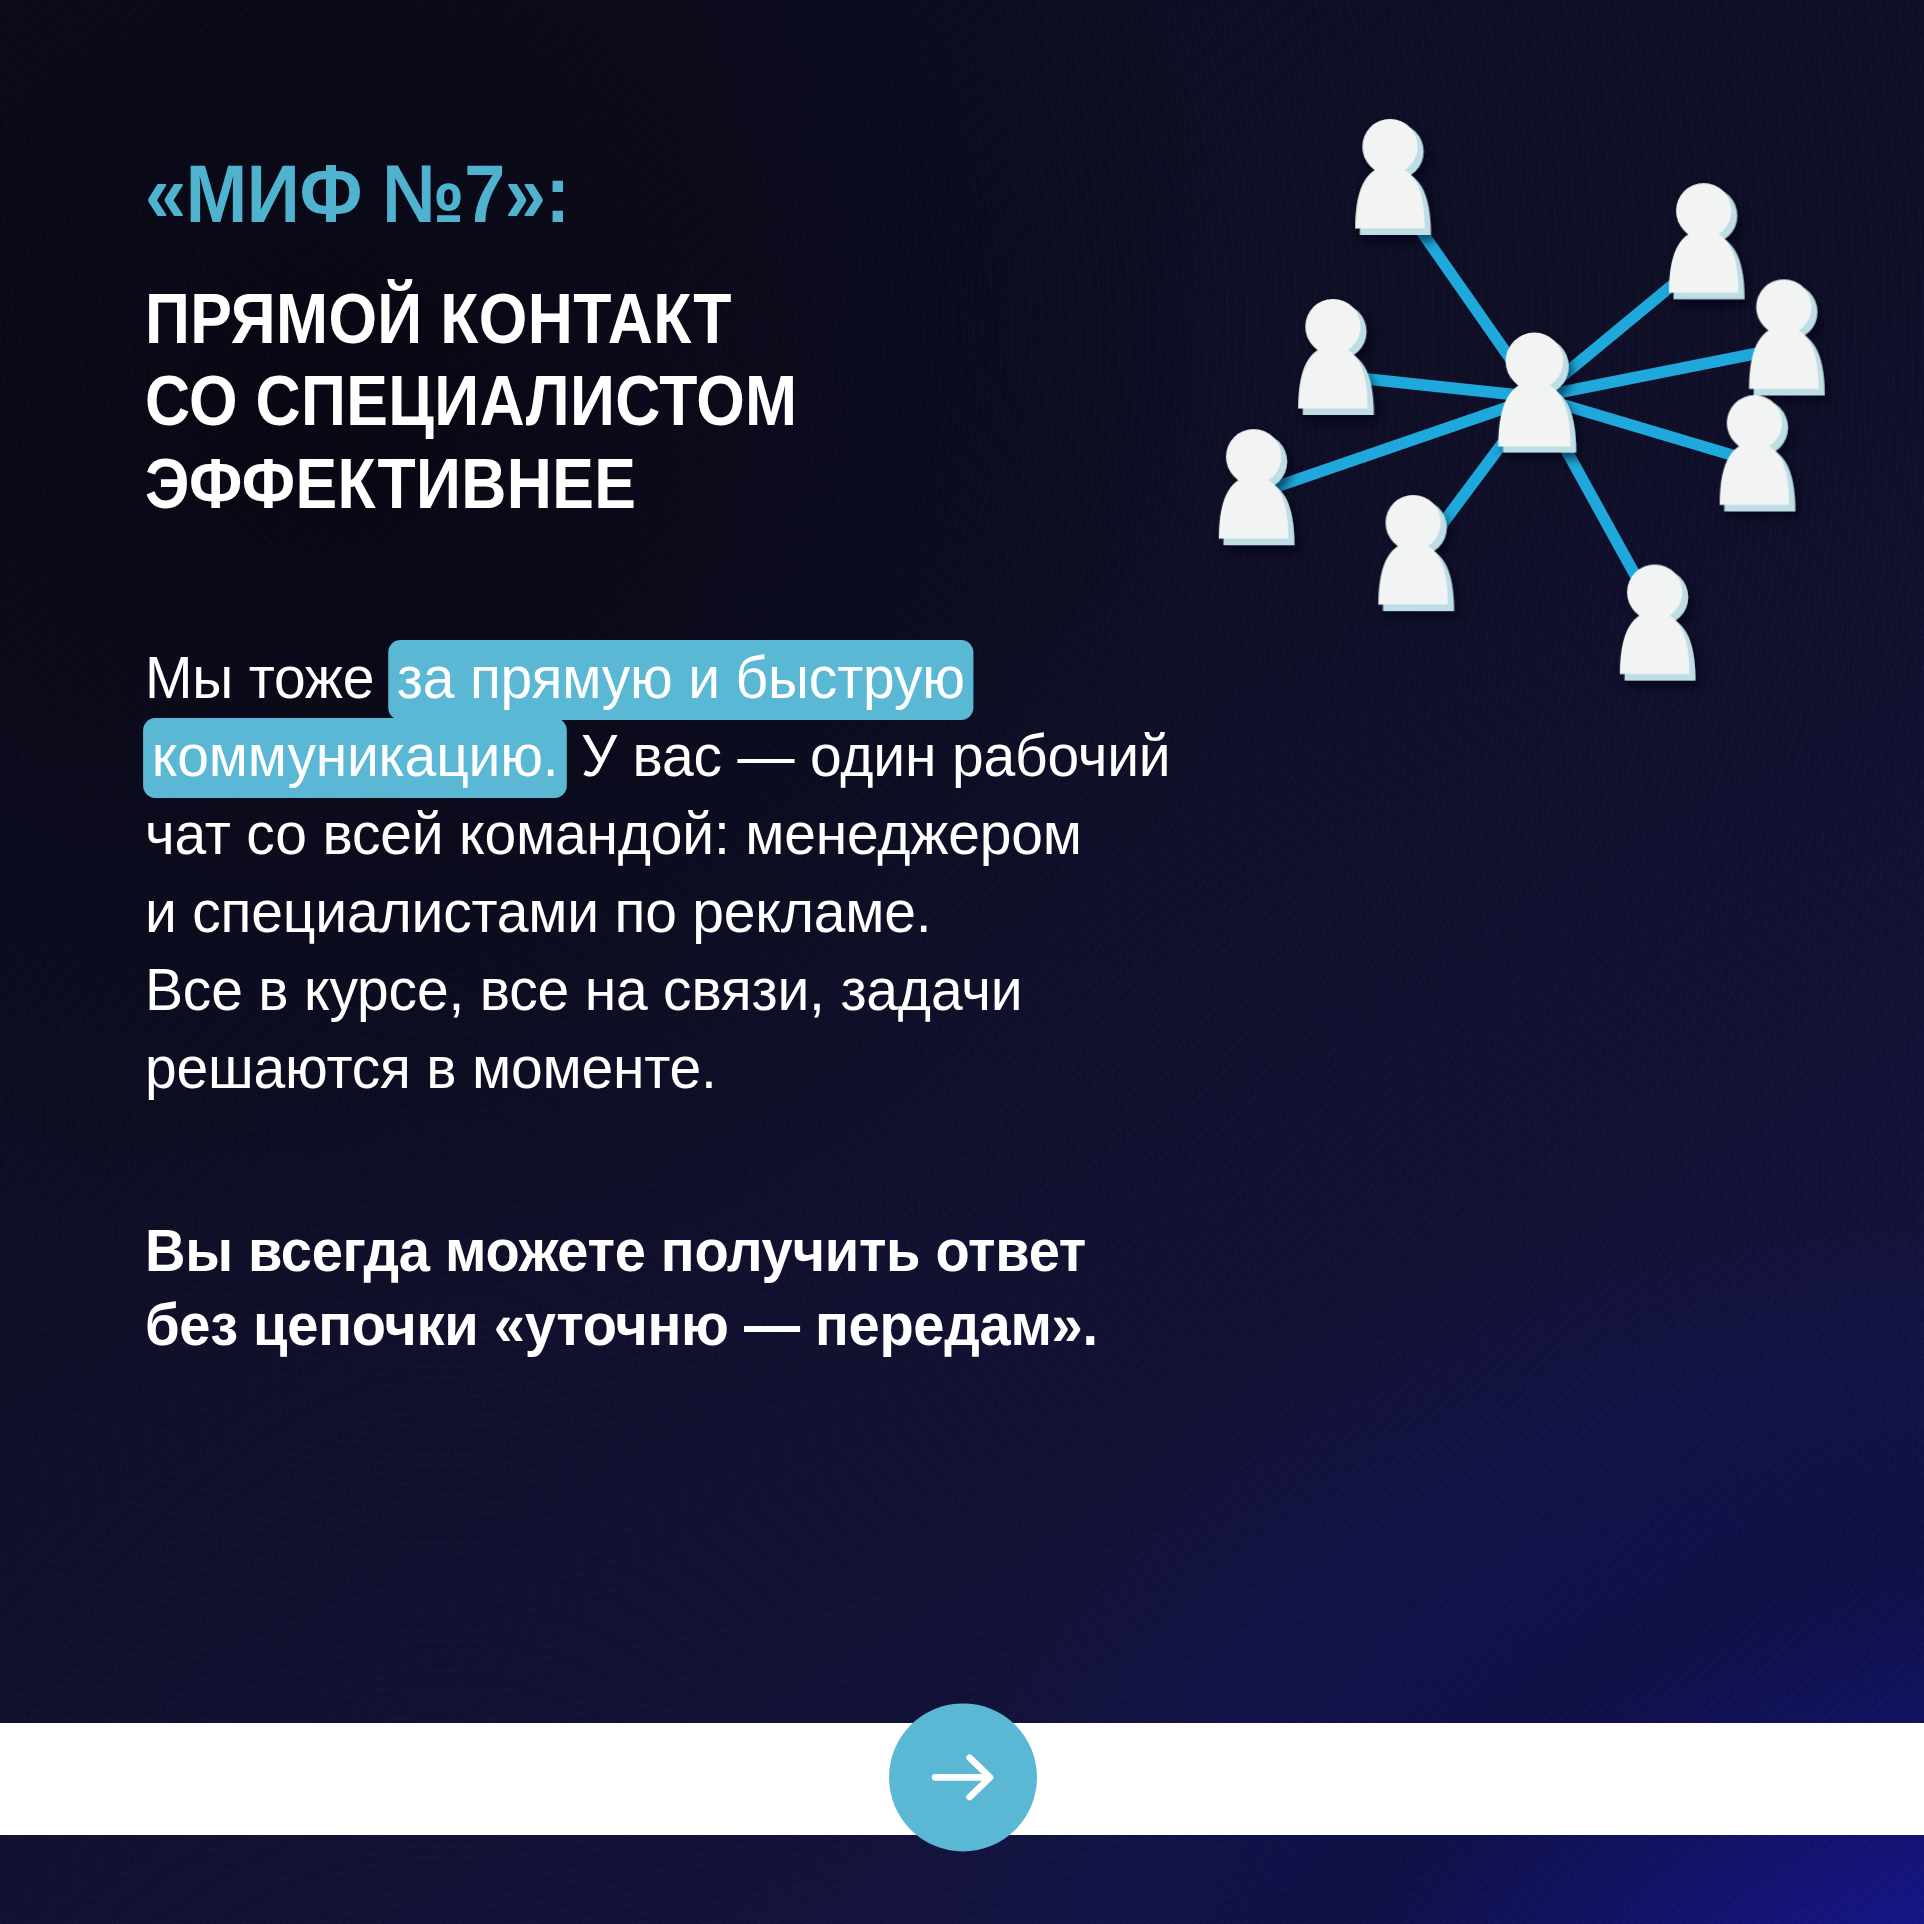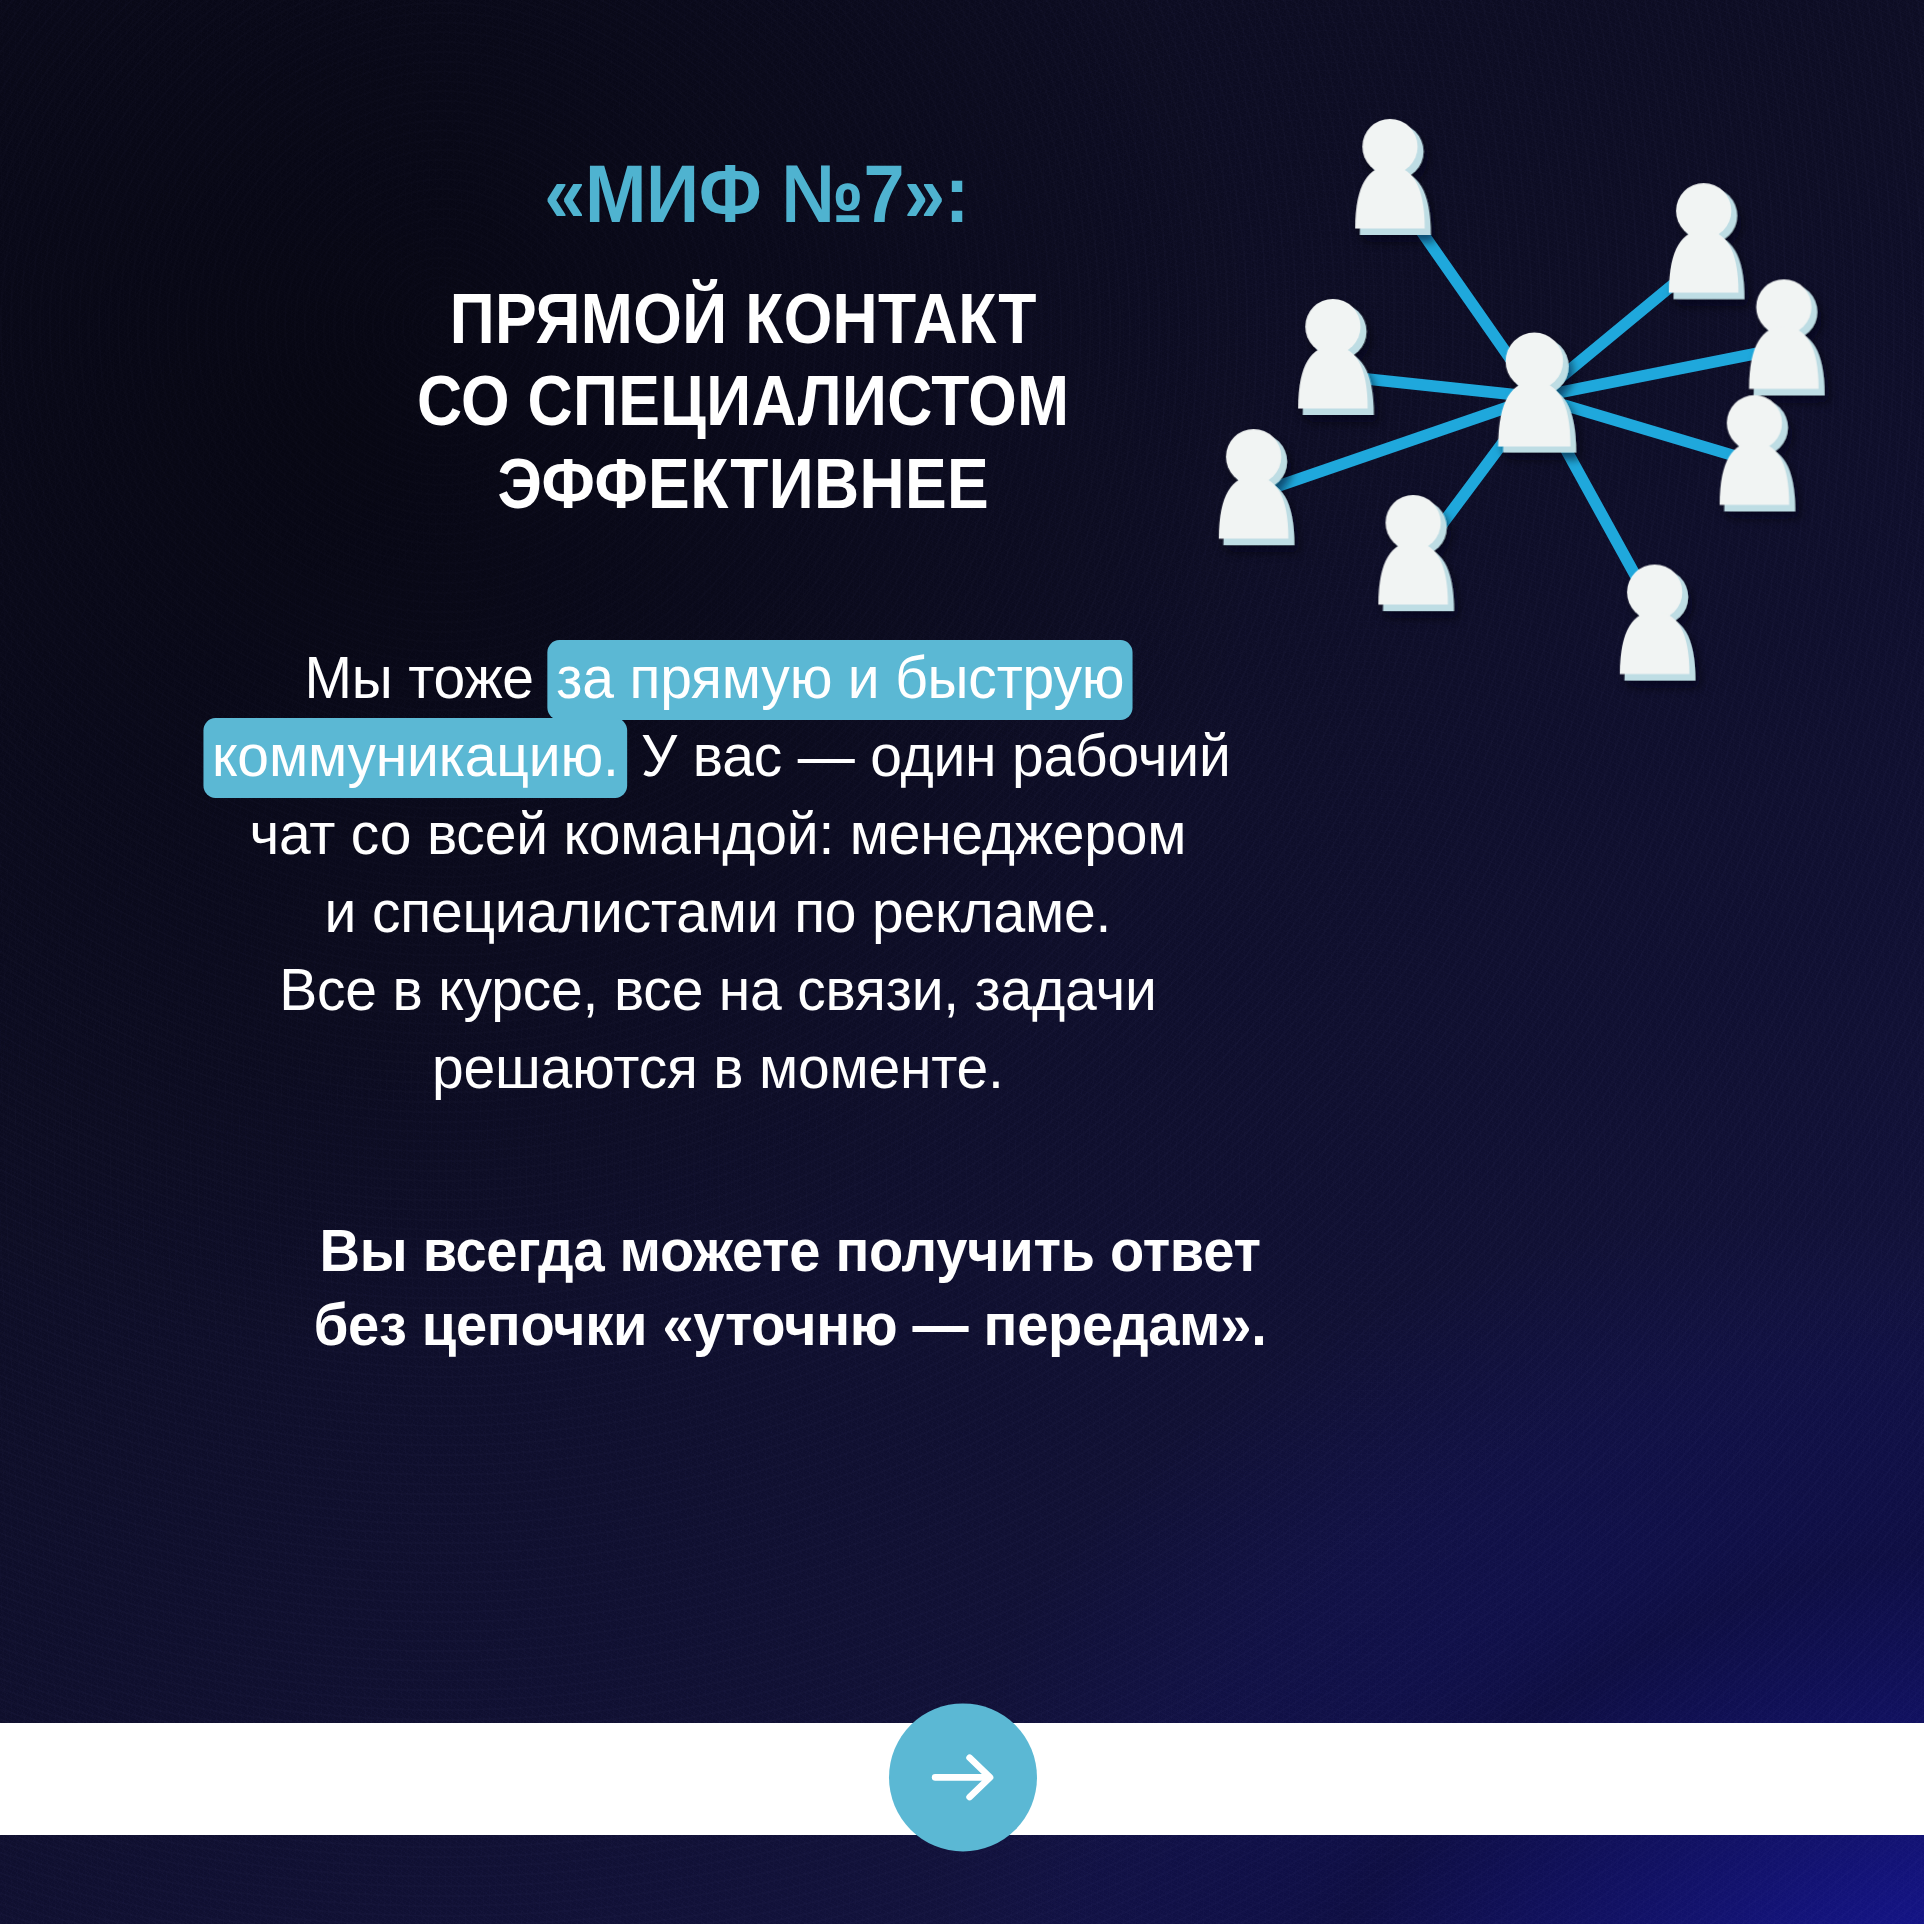--- a/index.html
+++ b/index.html
@@ -31,21 +31,21 @@
     mix-blend-mode:screen;
     pointer-events:none;
   }
   #bg-vignette {
     position:absolute; inset:0;
     background:radial-gradient(ellipse 1337px 1337px at 18% 22%, rgba(0,0,0,0.45) 0%, rgba(0,0,0,0) 70%);
     pointer-events:none;
   }
 
   
-  #content { position:absolute; left:155px; top:0; width:1337px;text-align:center; }
+  #content { position:absolute; left:145px; top:0; width:1337px; }
 
   #eyebrow {
     margin-top:153px;
     color:#4FB3D0;
     font-size:82px;
     font-weight:700;
     letter-spacing:-0.4px;
     line-height:1.0;
     transform:scaleX(0.90);
     transform-origin:left center;

